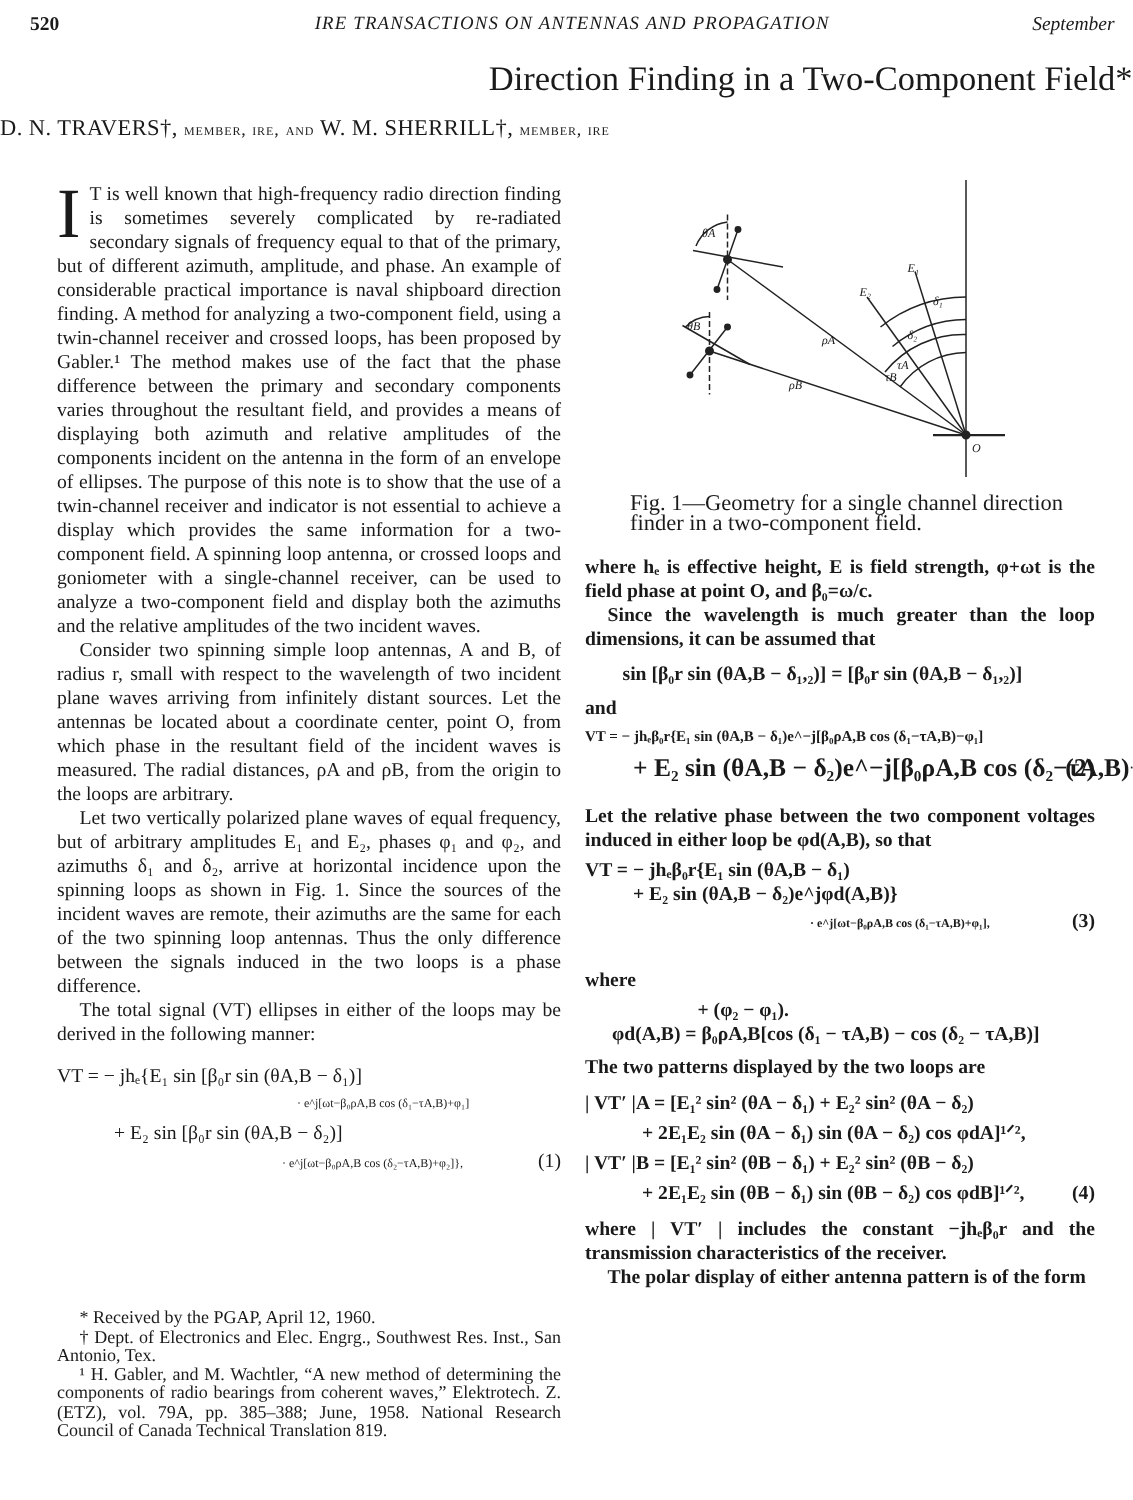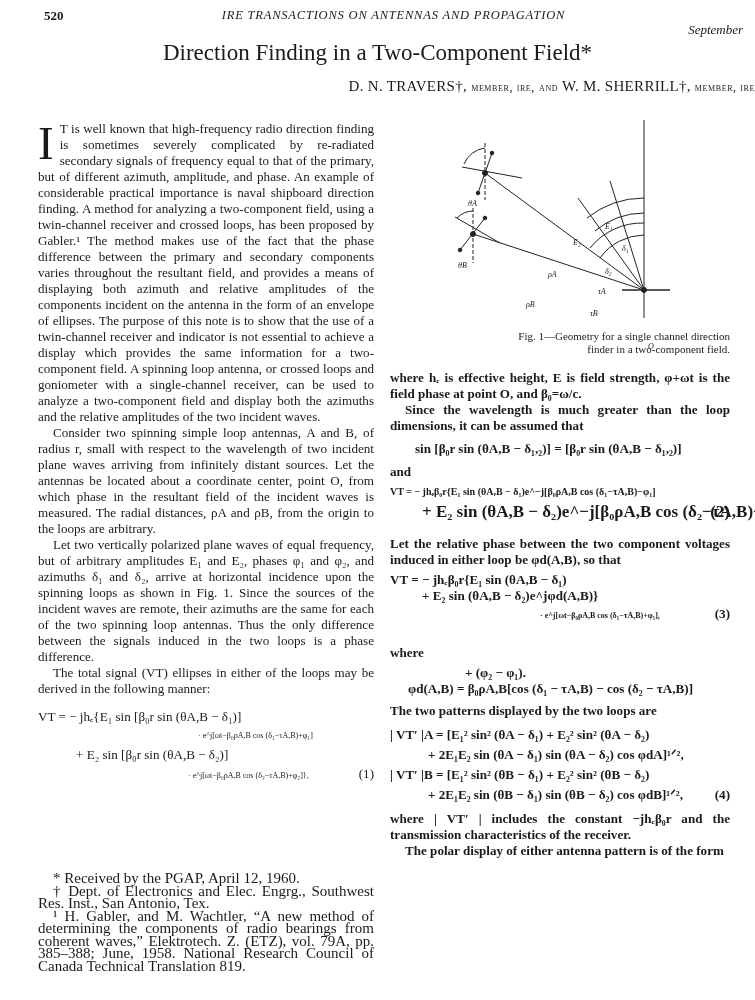--- a/index.html
+++ b/index.html
@@ -1,39 +1,39 @@
 <!DOCTYPE html>
 <html><head>
 <meta charset="utf-8">
 <style>
   html, body { margin: 0; padding: 0; background: #ffffff; }
   body {
     width: 755px; height: 1000px; position: relative; overflow: hidden;
     font-family: "Liberation Serif", "DejaVu Serif", serif; color: #1a1a1a;
   }
-  .running-head { position: absolute; top: 8px; left: 20px; right: 12px; height: 18px; font-size: 13px; margin-left: 24px; }
+  .running-head { position: absolute; top: 8px; left: 20px; right: 12px; height: 18px; font-size: 13px; }
   .rh-page { position: absolute; left: 0; top: 0; font-weight: bold; }
   .rh-journal { position: absolute; left: 0; right: 0; text-align: center; font-style: italic; letter-spacing: 0.8px; font-size: 12.5px; }
-  .rh-month { position: absolute; right: 0; top: 14px; font-style: italic; text-align: right; }
-  .title { position: absolute; top: 40px; left: 0; right: 0; text-align: center; font-size: 23px; }
-  .authors { position: absolute; top: 78px; left: 0; right: 0; text-align: right; font-size: 15px; letter-spacing: 0.3px; }
+  .rh-month { position: absolute; right: 0; top: 0; font-style: italic; text-align: right; }
+  .title { position: absolute; top: 40px; left: 0; right: 0; text-align: right; font-size: 23px; }
+  .authors { position: absolute; top: 78px; left: 0; right: 0; text-align: left; font-size: 15px; letter-spacing: 0.3px; }
   .sc { font-variant: small-caps; font-size: 12px; letter-spacing: 0.6px; }
   .col { position: absolute; font-size: 13.1px; line-height: 16px; text-align: justify; }
   .col-left { left: 38px; top: 121px; width: 336px; }
   .col-right { left: 390px; top: 370px; width: 340px; font-weight: bold; }
   p { margin: 0; }
   .indent { text-indent: 15px; }
   .dropcap { float: left; font-size: 47px; line-height: 38px; margin: 3px 6px 0 0; }
   .eq { text-align: left; white-space: nowrap; position: relative; }
   .eq-num { position: absolute; right: 0; }
   .exp { font-size: 8px; }
-  .footnotes { position: absolute; left: 38px; top: 872px; width: 336px; font-size: 15px; line-height: 12.5px; text-align: justify; }
+  .footnotes { position: absolute; left: 38px; top: 872px; width: 336px; font-size: 12px; line-height: 12.5px; text-align: justify; }
   .figure { position: absolute; left: 430px; top: 118px; width: 290px; height: 200px; }
-  .caption { position: absolute; left: 420px; top: 330px; width: 310px; text-align: right; font-size: 11px; line-height: 12.5px; }
-  .fig-label { position: absolute; font-size: 8px; font-style: italic; margin-top: 48px; }
+  .caption { position: absolute; left: 420px; top: 330px; width: 310px; text-align: left; font-size: 15px; line-height: 12.5px; }
+  .fig-label { position: absolute; font-size: 8px; font-style: italic; }
 </style>
 </head>
 <body>
 
 <div class="running-head">
   <span class="rh-page">520</span>
   <span class="rh-journal">IRE TRANSACTIONS ON ANTENNAS AND PROPAGATION</span>
   <span class="rh-month">September</span>
 </div>
 
@@ -109,21 +109,21 @@
       <path d="M43,93 A23,23 0 0 0 27,100"></path>
       <circle cx="214" cy="172" r="2.5" fill="#222"></circle>
     </g>
   </svg>
   <span class="fig-label" style="left:218px;top:176px">O</span>
   <span class="fig-label" style="left:175px;top:56px">E₁</span>
   <span class="fig-label" style="left:143px;top:72px">E₂</span>
   <span class="fig-label" style="left:192px;top:78px">δ₁</span>
   <span class="fig-label" style="left:175px;top:101px">δ₂</span>
   <span class="fig-label" style="left:168px;top:121px">τA</span>
-  <span class="fig-label" style="left:160px;top:143px">τB</span>
+  <span class="fig-label" style="left:160px;top:129px">τB</span>
   <span class="fig-label" style="left:118px;top:104px">ρA</span>
   <span class="fig-label" style="left:96px;top:134px">ρB</span>
   <span class="fig-label" style="left:38px;top:33px">θA</span>
   <span class="fig-label" style="left:28px;top:95px">θB</span>
 </div>
 <div class="caption">
   <div>Fig. 1—Geometry for a single channel direction</div>
   <div>finder in a two-component field.</div>
 </div>
 

